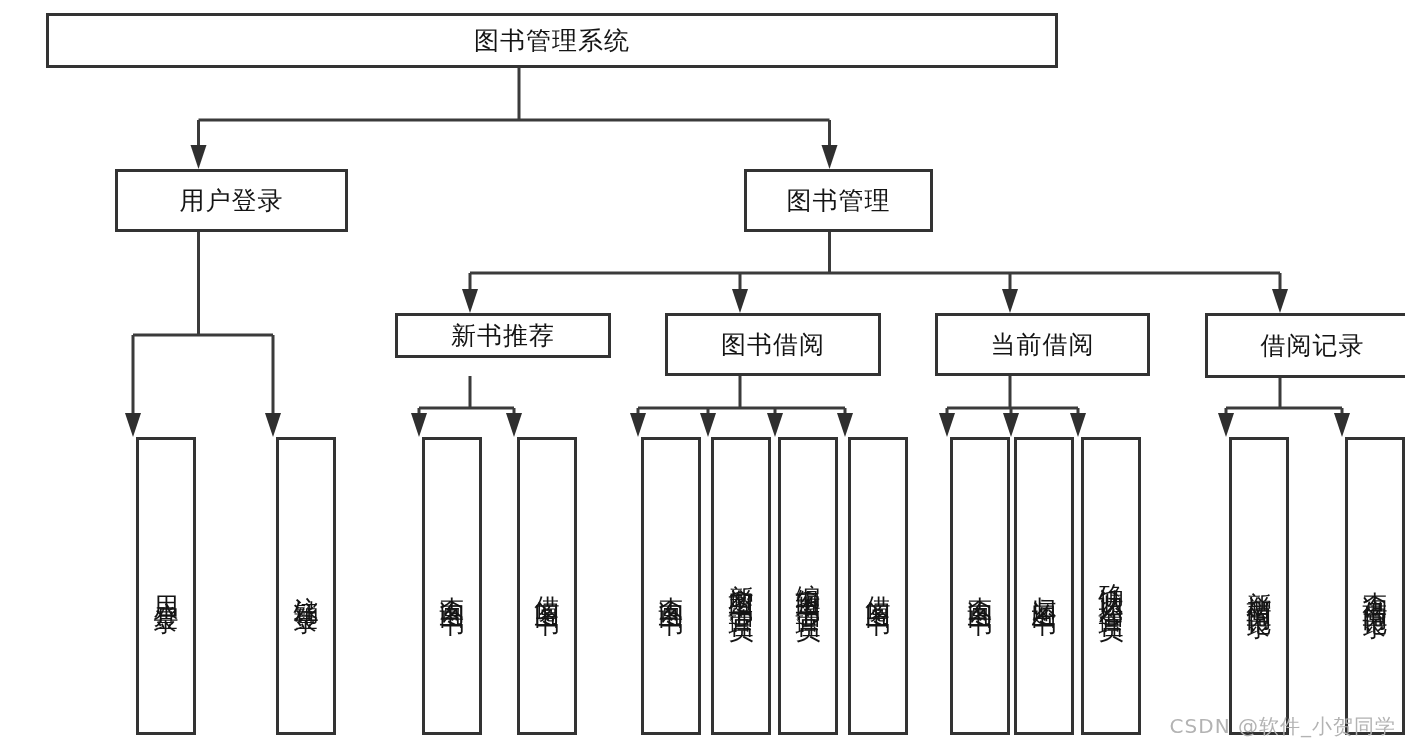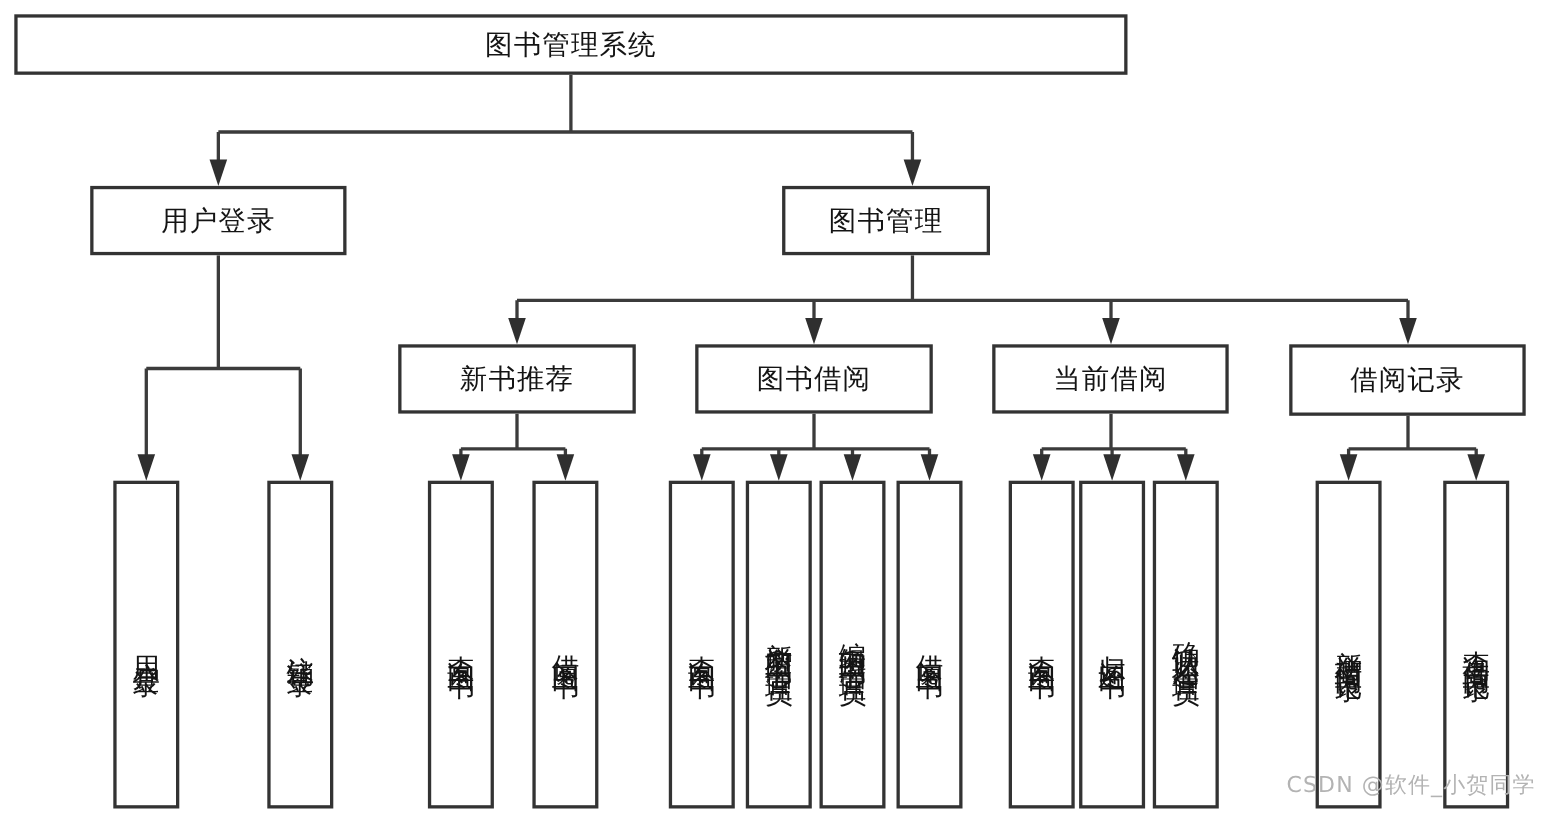--- a/index.html
+++ b/index.html
@@ -11,33 +11,34 @@
     overflow:hidden;
   }
   .connectors{position:absolute;left:0;top:0;width:1405px;height:747px;}
   .box{
     position:absolute;
     background:#ffffff;
     border:3px solid #333333;
     box-sizing:border-box;
     display:flex;align-items:center;justify-content:center;
     color:#141414;
+    margin-left:33px;
   }
   .hbox{font-size:25px;letter-spacing:1px;white-space:nowrap;}
   .leaf{width:60px;top:437px;height:298px;}
   .vtext{
     writing-mode:vertical-rl;
     text-orientation:mixed;
     font-size:25px;
     letter-spacing:5px;
     line-height:1;
   }
   .watermark{
     position:absolute;
-    right:9px;bottom:20px;
+    right:9px;bottom:7px;
     font-size:20px;
     color:#b3b3b3;
     letter-spacing:1px;
     z-index:5;
     white-space:nowrap;
   }
 </style>
 </head>
 <body>
 
@@ -80,21 +81,21 @@
     <span>图书管理系统</span>
   </div>
 
   <div class="box hbox" style="left:82px;top:169px;width:233px;height:63px">
     <span>用户登录</span>
   </div>
   <div class="box hbox" style="left:711px;top:169px;width:189px;height:63px">
     <span>图书管理</span>
   </div>
 
-  <div class="box hbox" style="left:362px;top:313px;width:216px;height:63px">
+  <div class="box hbox" style="left:362px;top:313px;width:216px;height:45px">
     <span>新书推荐</span>
   </div>
   <div class="box hbox" style="left:632px;top:313px;width:216px;height:63px">
     <span>图书借阅</span>
   </div>
   <div class="box hbox" style="left:902px;top:313px;width:215px;height:63px">
     <span>当前借阅</span>
   </div>
   <div class="box hbox" style="left:1172px;top:313px;width:215px;height:65px">
     <span>借阅记录</span>

